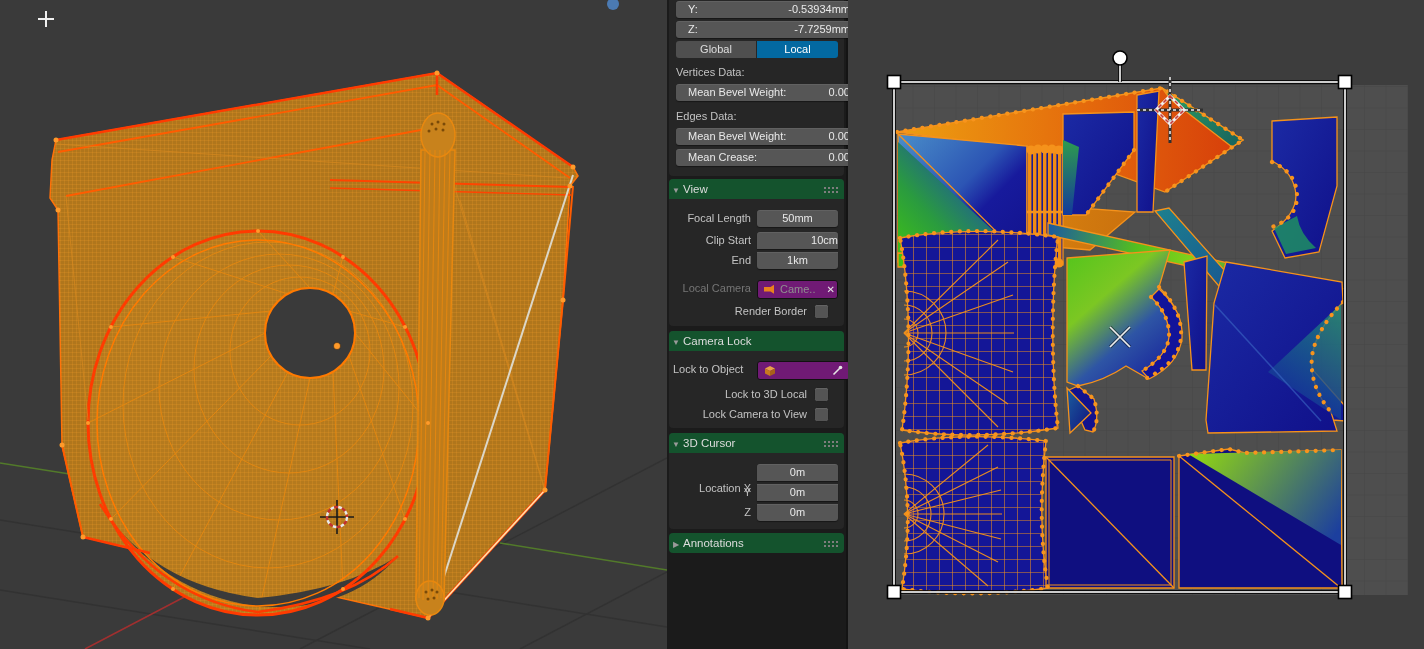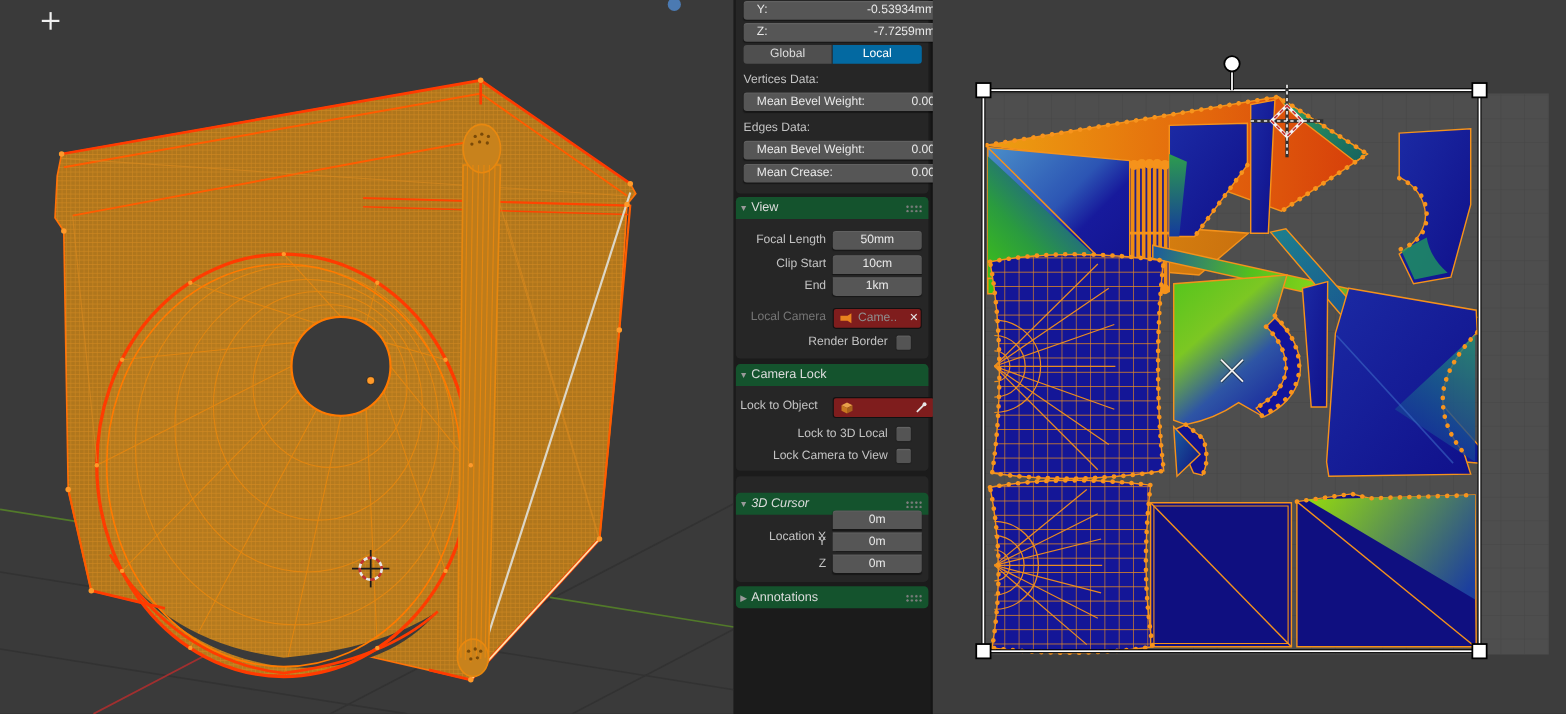--- a/index.html
+++ b/index.html
@@ -16,21 +16,21 @@
            line-height:20px;color:#dcdcdc;font-size:11.5px;}
   .pheader .tri{display:inline-block;width:14px;text-align:center;color:#9a9a9a;font-size:8px;}
   .grip{position:absolute;right:6px;top:7px;width:15px;height:7px;
         background-image:radial-gradient(#7e7e7e 1px, transparent 1.2px);
         background-size:4px 4px;}
   .field{position:absolute;height:17px;background:#565656;border-radius:3px;
          box-shadow:inset 0 1px 0 rgba(255,255,255,.07), 0 1px 1px rgba(0,0,0,.4);
          color:#e9e9e9;line-height:17px;display:flex;align-items:center;}
   .field.split{justify-content:space-between;padding:0 8px 0 12px;}
   .field.center{justify-content:center;}
-  .field.dark{background:#7f1d1d;box-shadow:none;border:1px solid #111;align-items:center;}
+  .field.dark{background:#701a75;box-shadow:none;border:1px solid #111;align-items:center;}
   .lab{position:absolute;left:0;width:84px;height:17px;line-height:17px;text-align:right;color:#c3c3c3;}
   .lab2{position:absolute;left:0;width:140px;height:15px;line-height:15px;text-align:right;color:#c3c3c3;}
   .seclab{position:absolute;left:9px;color:#c3c3c3;}
   .checkbox{position:absolute;left:147px;width:13px;height:13px;background:#545454;border-radius:2.5px;
             border:1px solid #222;box-shadow:inset 0 1px 1px rgba(255,255,255,.1);}
   .segbtn{position:absolute;top:0;height:17px;line-height:17px;text-align:center;background:#4f4f4f;color:#dedede;}
   .segbtn.active{background:#0369a1;color:#fff;}
   .xicon{color:#e6e6e6;font-size:10px;padding-right:2px;}
   .camtext{color:#8f8f8f;flex:1;padding-left:4px;overflow:hidden;white-space:nowrap;}
   .dim{color:#757575;}
@@ -236,21 +236,21 @@
     <div class="panelblock" style="top:179px;height:147px;"></div>
     <div class="pheader" style="top:179px;">
       <span class="tri">▼</span><span>View</span>
       <span class="grip"></span>
     </div>
     <div class="lab" style="top:210px;">Focal Length</div>
     <div class="field center" style="left:90px;top:210px;width:81px;">
       <span>50mm</span>
     </div>
     <div class="lab" style="top:232px;">Clip Start</div>
-    <div class="field center" style="left:90px;top:232px;width:81px;border-radius:3px 3px 0 0;">
+    <div class="field center" style="left:90px;top:232px;width:81px;border-radius:3px 3px 0 0;justify-content:flex-end;">
       <span>10cm</span>
     </div>
     <div class="lab" style="top:252px;">End</div>
     <div class="field center" style="left:90px;top:252px;width:81px;border-radius:0 0 3px 3px;">
       <span>1km</span>
     </div>
     <div class="lab dim" style="top:280px;">Local Camera</div>
     <div class="field dark" style="left:90px;top:280px;width:79px;">
       <svg width="13" height="11" style="margin-left:5px;">
         <path d="M1 3 h6.5 l3.5 -2.2 v9 l-3.5 -2.2 h-6.5 z" fill="#e8821e"></path>
@@ -276,21 +276,21 @@
         <line x1="1.5" y1="9.5" x2="9" y2="2" stroke="#e6e6e6" stroke-width="1.6"></line>
         <circle cx="8.5" cy="2.5" r="1.8" fill="#e6e6e6"></circle>
       </svg>
     </div>
     <div class="lab2" style="top:387px;">Lock to 3D Local</div>
     <div class="checkbox" style="top:387px;"></div>
     <div class="lab2" style="top:407px;">Lock Camera to View</div>
     <div class="checkbox" style="top:407px;"></div>
 
     <div class="panelblock" style="top:433px;height:96px;"></div>
-    <div class="pheader" style="top:448px;font-style:italic;">
+    <div class="pheader" style="top:433px;">
       <span class="tri">▼</span><span>3D Cursor</span>
       <span class="grip"></span>
     </div>
     <div class="lab" style="top:480px;">Location X</div>
     <div class="field center" style="left:90px;top:464px;width:81px;border-radius:3px 3px 0 0;">
       <span>0m</span>
     </div>
     <div class="lab" style="top:484px;">Y</div>
     <div class="field center" style="left:90px;top:484px;width:81px;border-radius:0;">
       <span>0m</span>

